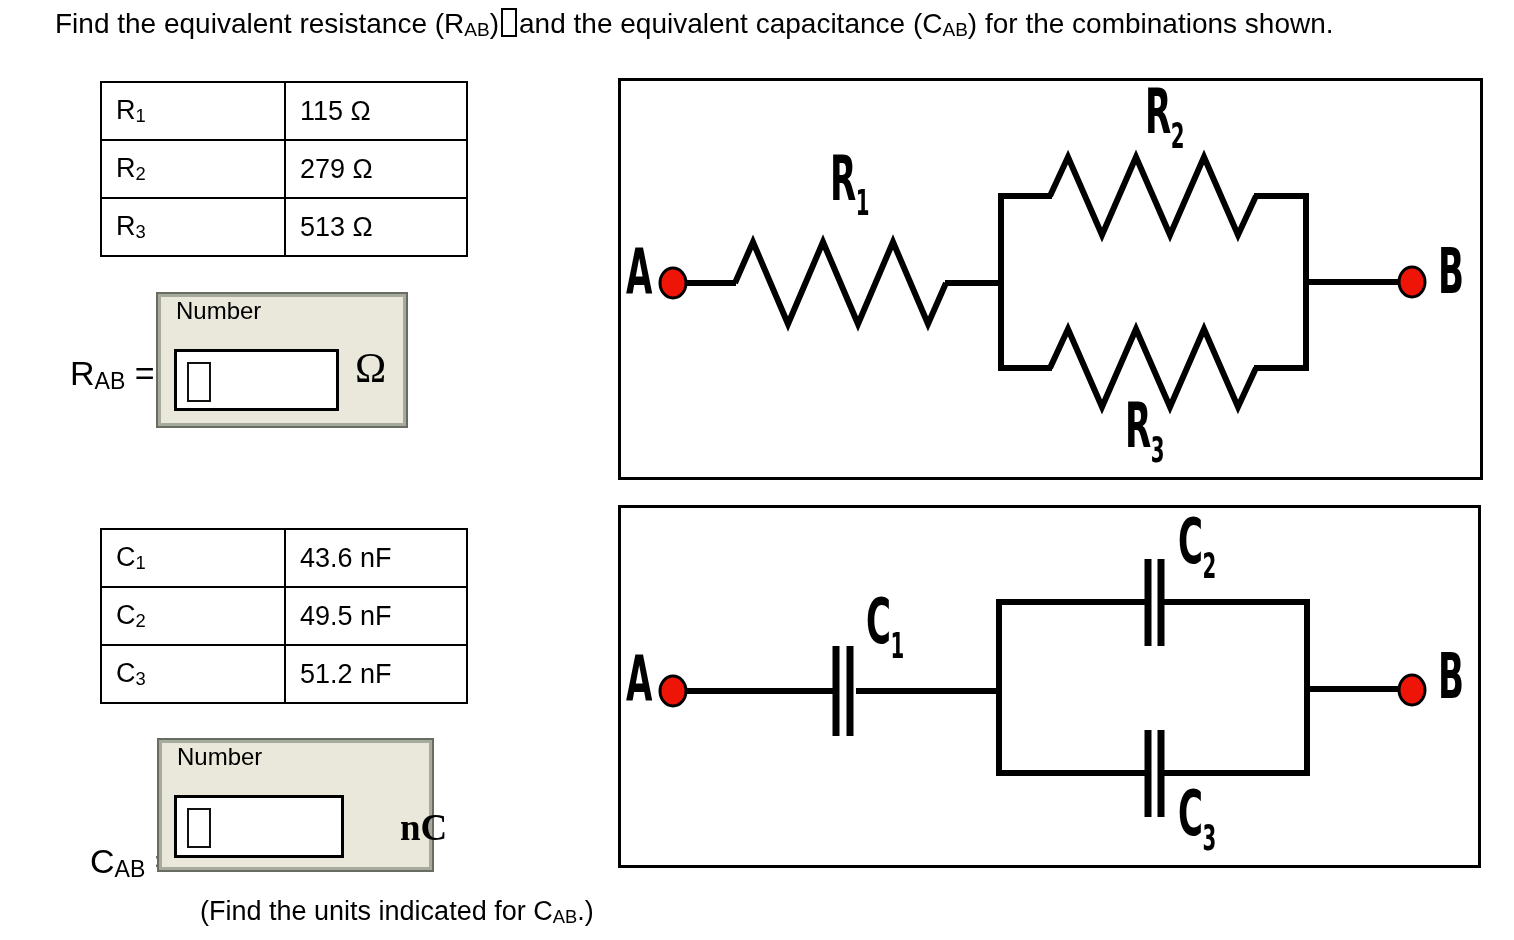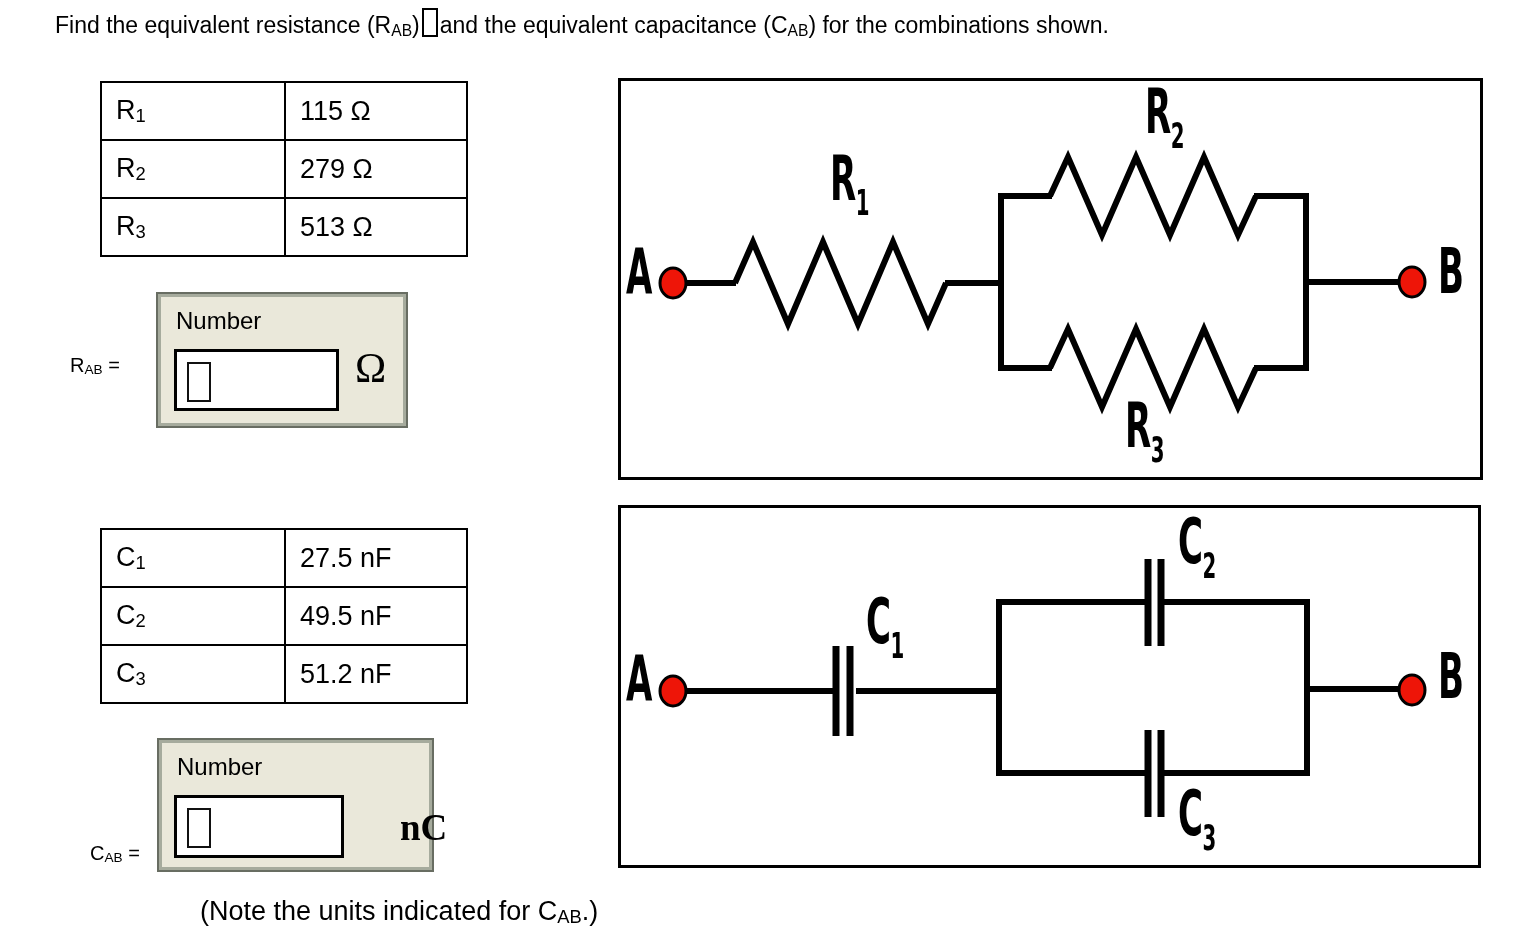--- a/index.html
+++ b/index.html
@@ -1,38 +1,38 @@
 <!DOCTYPE html>
 <html><head>
 <meta charset="utf-8">
 <style>
   html,body { margin:0; padding:0; }
   body {
     width:1514px; height:940px; position:relative; background:#ffffff;
     font-family:"Liberation Sans", sans-serif; color:#000; overflow:hidden;
   }
   .abs { position:absolute; }
-  .title { left:55px; top:8px; font-size:23px; white-space:nowrap; }
+  .title { left:55px; top:8px; font-size:28px; white-space:nowrap; }
   .sub { font-size:0.68em; vertical-align:-0.18em; }
   .tofu { display:inline-block; width:12px; height:25px; border:2px solid #000; vertical-align:-4px; margin:0 2px 0 2px; }
 
   
   .val-table { position:absolute; border-collapse:collapse; background:#fff; }
   .val-table td { border:2px solid #000; height:56px; font-size:27px; padding:0 0 0 14px; vertical-align:middle; }
   .val-table td.name-cell { width:168px; }
   .val-table td.value-cell { width:166px; }
 
   
   .panel { position:absolute; background:#eae8da; border:2px solid #686d62; box-shadow: inset 0 0 0 3px #a6ab9d; }
-  .panel-label { position:absolute; left:18px; top:13px; font-size:24px; }
+  .panel-label { position:absolute; left:18px; top:3px; font-size:24px; }
   .answer-input { position:absolute; background:#fff; border:3px solid #000; }
   .cursor-box { position:absolute; left:10px; top:10px; width:20px; height:36px; border:2px solid #111; background:#fff; }
   .unit-omega { position:absolute; left:197px; top:50px; font-family:"Liberation Serif", serif; font-size:42px; }
   .unit-nc { position:absolute; left:205px; top:66px; font-family:"Liberation Serif", serif; font-size:37px; font-weight:bold;margin-left:36px; }
-  .ans-label { position:absolute; font-size:20px; white-space:nowrap; }
+  .ans-label { position:absolute; font-size:34px; white-space:nowrap; }
   .note { left:200px; top:896px; font-size:27px; }
 
   
   .circuit { position:absolute; background:#fff; }
   .circuit svg { position:absolute; left:0; top:0; }
   .clabel {
     position:absolute; font-family:"DejaVu Sans", sans-serif; font-weight:bold;
     font-size:62px; line-height:1; transform:scaleX(0.55); transform-origin:0 0;
     letter-spacing:-1px; white-space:nowrap;
   }
@@ -70,21 +70,21 @@
   <div class="answer-input" style="left:16px; top:55px; width:159px; height:56px;">
     <span class="cursor-box"></span>
   </div>
   <div class="unit-omega">Ω</div>
 </div>
 
 <table class="val-table" style="left:100px; top:528px;">
   <tbody>
       <tr>
     <td class="name-cell"><span>C</span><span class="sub">1</span></td>
-    <td class="value-cell">27.5 nF</td>
+    <td class="value-cell">43.6 nF</td>
   </tr>
   <tr>
     <td class="name-cell"><span>C</span><span class="sub">2</span></td>
     <td class="value-cell">49.5 nF</td>
   </tr>
   <tr>
     <td class="name-cell"><span>C</span><span class="sub">3</span></td>
     <td class="value-cell">51.2 nF</td>
   </tr>
 </tbody>
@@ -95,21 +95,21 @@
 </div>
 <div class="panel" style="left:157px; top:738px; width:273px; height:130px;">
   <div class="panel-label">Number</div>
   <div class="answer-input" style="left:15px; top:55px; width:164px; height:57px;">
     <span class="cursor-box"></span>
   </div>
   <div class="unit-nc">nC</div>
 </div>
 
 <div class="abs note">
-  <span>(Note the units indicated for C</span><span class="sub">AB</span><span>.)</span>
+  <span>(Find the units indicated for C</span><span class="sub">AB</span><span>.)</span>
 </div>
 
 <div class="circuit" style="left:618px; top:78px; width:865px; height:402px;">
   <svg width="865" height="402" viewBox="0 0 865 402">
     <rect x="1.5" y="1.5" width="862" height="399" fill="#ffffff" stroke="#000" stroke-width="3"></rect>
     <g stroke="#000" stroke-width="6" fill="none">
       <path d="M68 205 H118"></path>
       <path d="M117 205 l18 -41 l35 82 l35 -82 l35 82 l35 -82 l35 82 l18 -41"></path>
       <path d="M327 205 H384"></path>
       <path d="M383 115 V293"></path>

